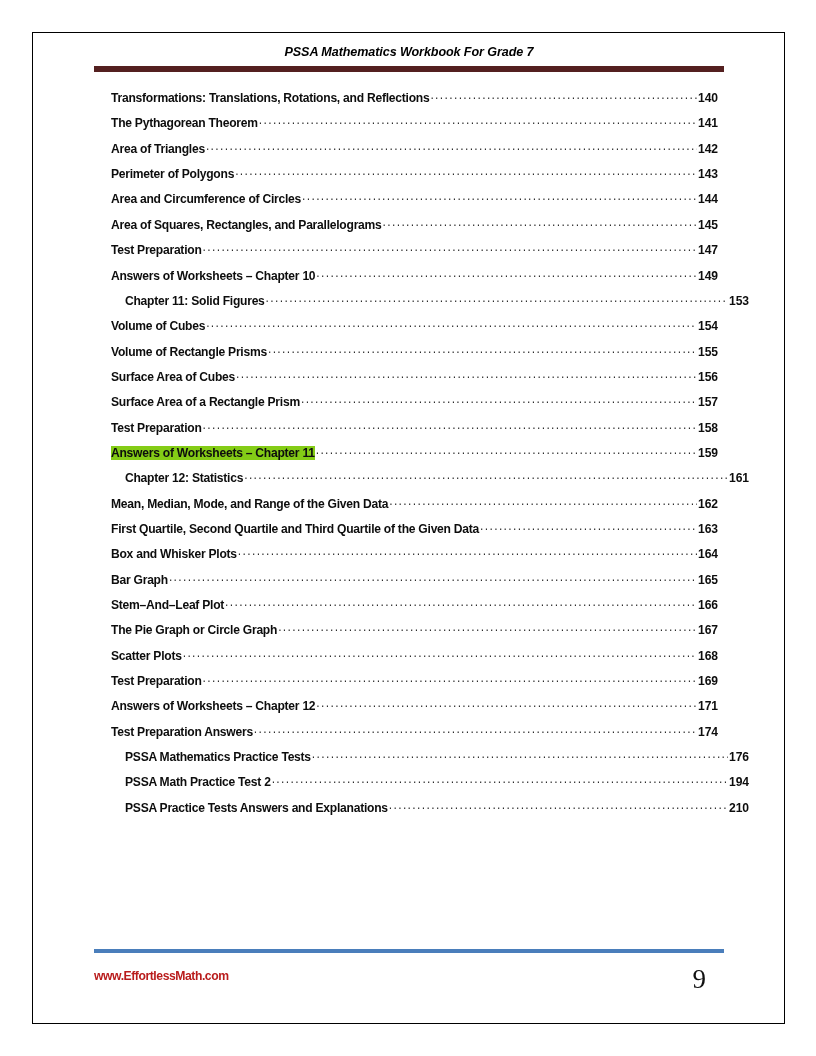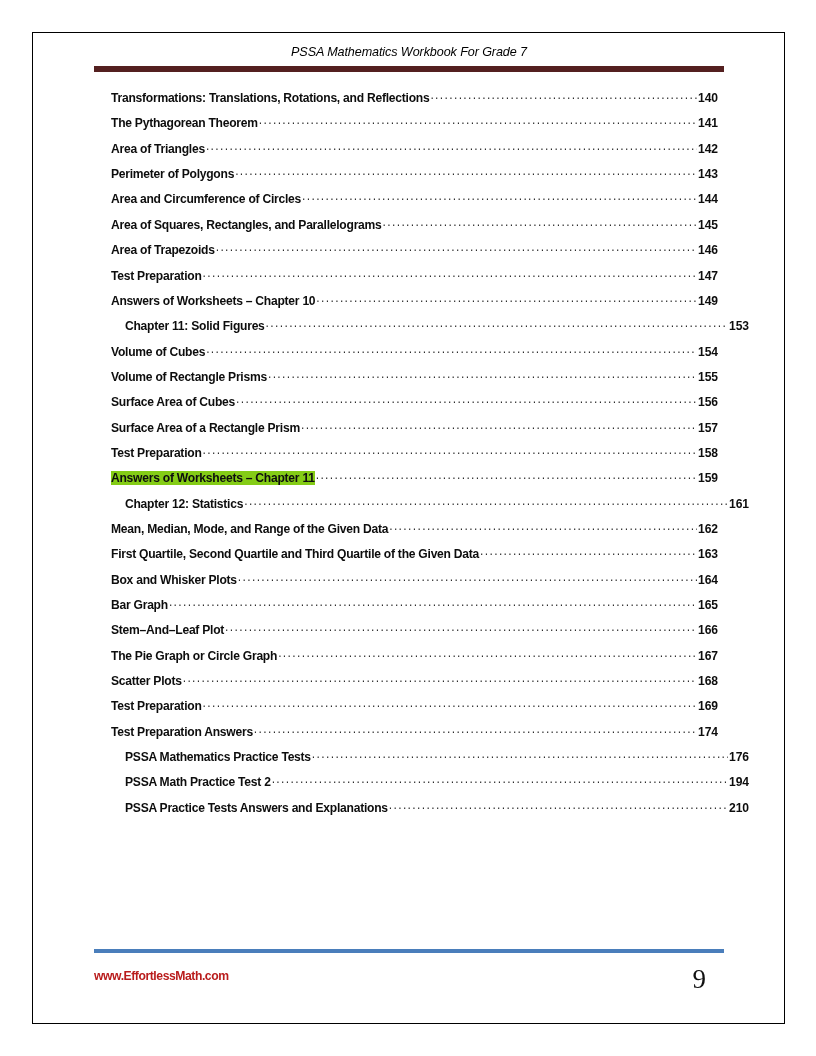--- a/index.html
+++ b/index.html
@@ -29,21 +29,21 @@
   }
 
   
   .running-header {
     position: absolute;
     left: 61px;          
     top: 12px;
     width: 630px;        
     text-align: center;
     font-size: 12.6px;
-    font-weight: normal;
+    font-weight: bold;
     font-style: italic;
     letter-spacing: -0.1px;
     color: #000000;
     white-space: nowrap;
   }
   .header-rule {
     position: absolute;
     left: 61px;
     top: 33px;
     width: 630px;
@@ -178,25 +178,20 @@
         <span class="toc-title">Area and Circumference of Circles</span>
         <span class="toc-leader"></span>
         <span class="toc-page">144</span>
       </div>
       <div class="toc-entry level-2">
         <span class="toc-title">Area of Squares, Rectangles, and Parallelograms</span>
         <span class="toc-leader"></span>
         <span class="toc-page">145</span>
       </div>
       <div class="toc-entry level-2">
-        <span class="toc-title">Area of Trapezoids</span>
-        <span class="toc-leader"></span>
-        <span class="toc-page">146</span>
-      </div>
-      <div class="toc-entry level-2">
         <span class="toc-title">Test Preparation</span>
         <span class="toc-leader"></span>
         <span class="toc-page">147</span>
       </div>
       <div class="toc-entry level-2">
         <span class="toc-title">Answers of Worksheets – Chapter 10</span>
         <span class="toc-leader"></span>
         <span class="toc-page">149</span>
       </div>
       <div class="toc-entry level-1">
@@ -273,20 +268,25 @@
         <span class="toc-title">Scatter Plots</span>
         <span class="toc-leader"></span>
         <span class="toc-page">168</span>
       </div>
       <div class="toc-entry level-2">
         <span class="toc-title">Test Preparation</span>
         <span class="toc-leader"></span>
         <span class="toc-page">169</span>
       </div>
       <div class="toc-entry level-2">
+        <span class="toc-title">Answers of Worksheets – Chapter 12</span>
+        <span class="toc-leader"></span>
+        <span class="toc-page">171</span>
+      </div>
+      <div class="toc-entry level-2">
         <span class="toc-title">Test Preparation Answers</span>
         <span class="toc-leader"></span>
         <span class="toc-page">174</span>
       </div>
       <div class="toc-entry level-1">
         <span class="toc-title">PSSA Mathematics Practice Tests</span>
         <span class="toc-leader"></span>
         <span class="toc-page">176</span>
       </div>
       <div class="toc-entry level-1">

